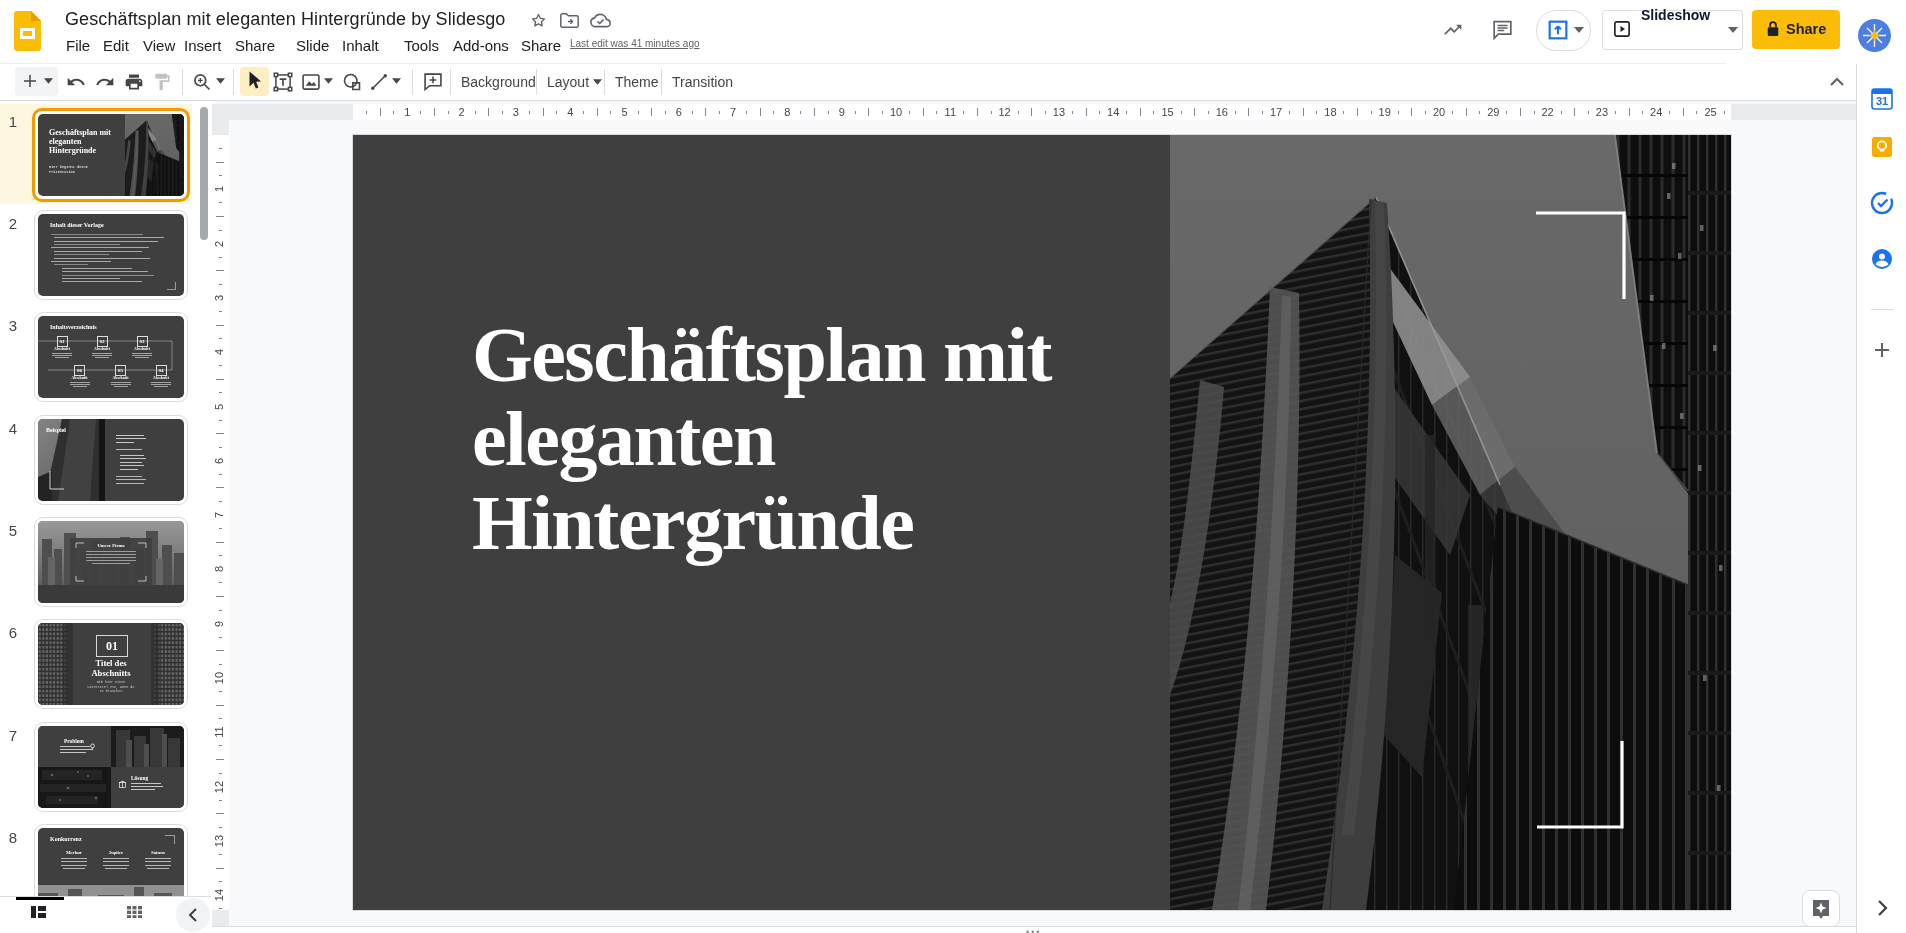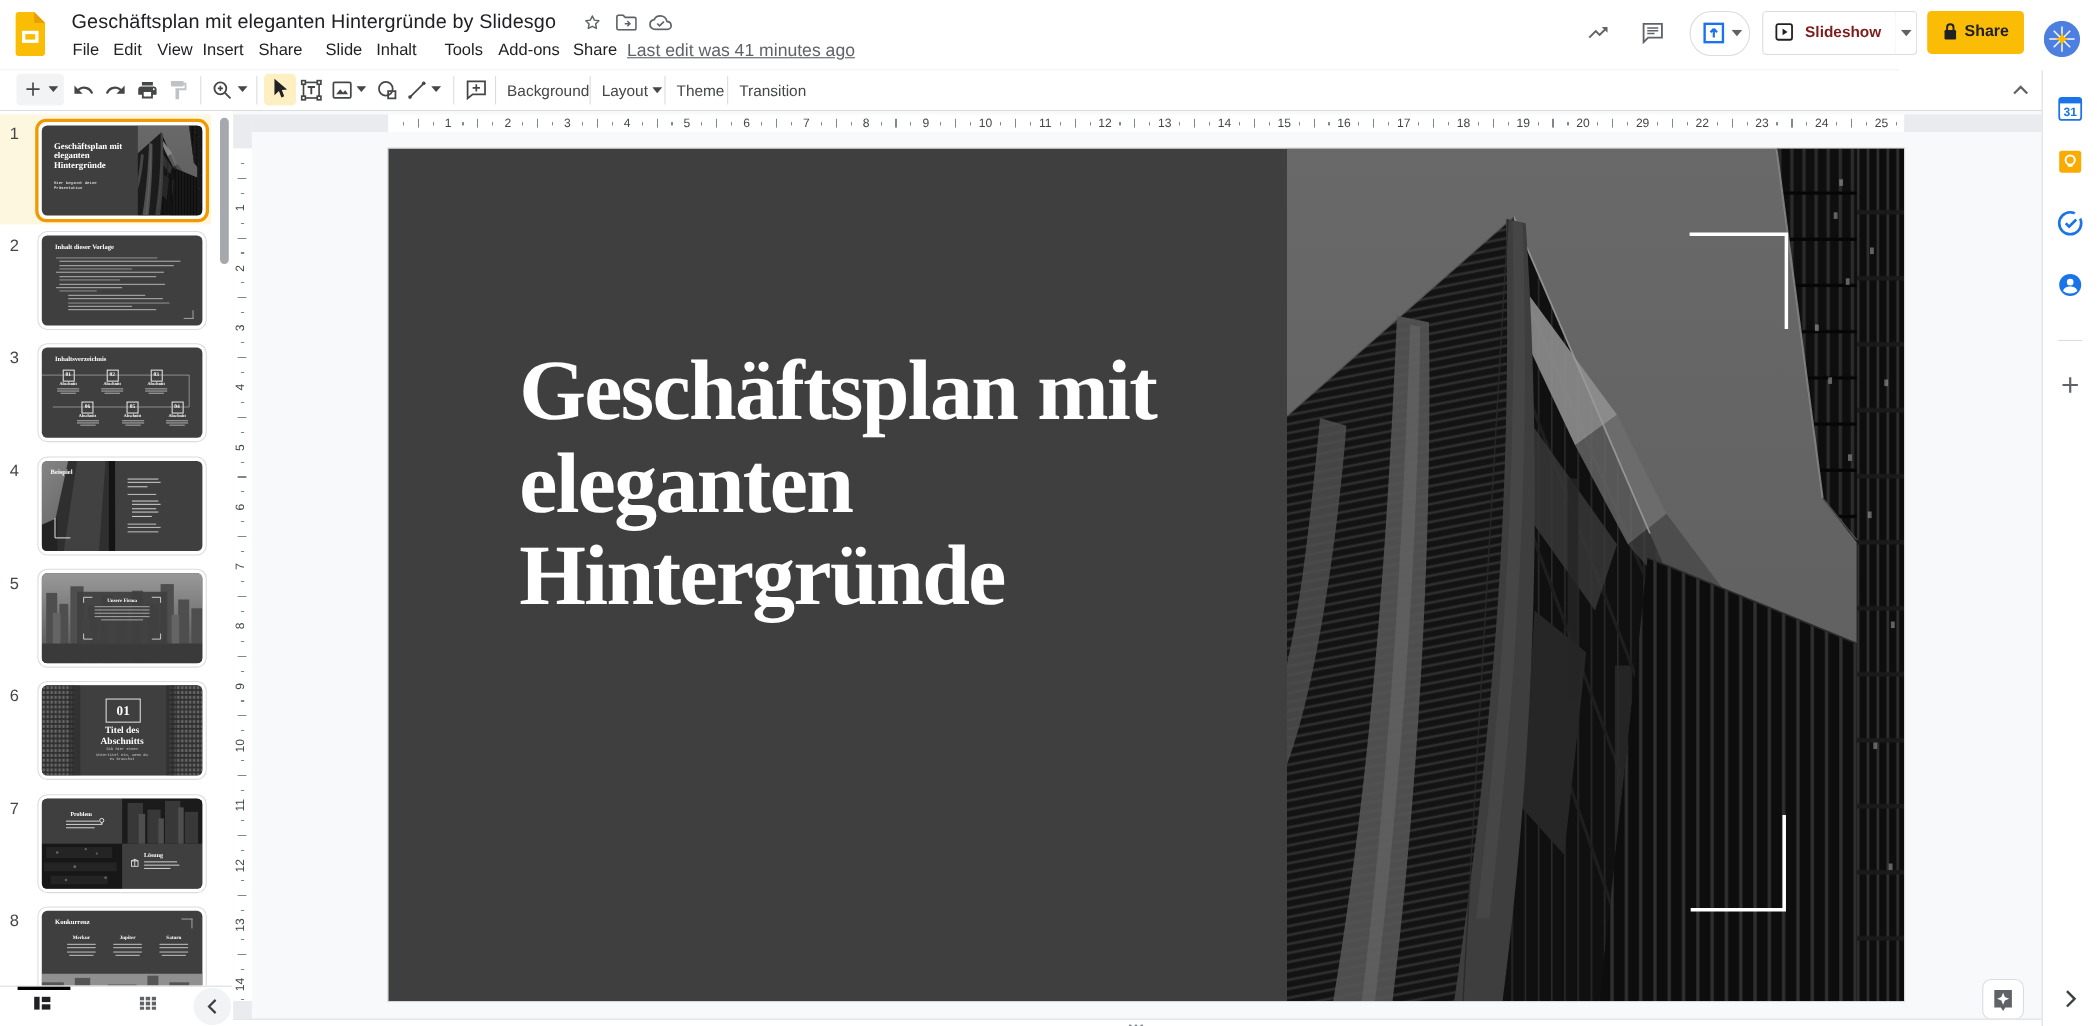--- a/index.html
+++ b/index.html
@@ -3,21 +3,21 @@
 <style>
 * { margin:0; padding:0; box-sizing:content-box; }
 html,body { width:1906px; height:933px; overflow:hidden; background:#fff;
   font-family:"Liberation Sans", sans-serif; -webkit-font-smoothing:antialiased; }
 .abs { position:absolute; }
 svg { display:block; }
 
 #header { position:absolute; left:0; top:0; width:1726px; height:63px; background:#fff; border-bottom:1px solid #eceef0; }
 #doctitle { position:absolute; left:65px; top:9px; font-size:18px; color:#202124; letter-spacing:.1px; }
 .menu { position:absolute; top:37px; font-size:15px; color:#202124; }
-#lastedit { position:absolute; left:570px; top:38px; font-size:16px; color:#5f6368; text-decoration:underline; }
+#lastedit { position:absolute; left:570px; top:38px; font-size:10px; color:#5f6368; text-decoration:underline; }
 
 #toolbar { position:absolute; left:0; top:64px; width:1906px; height:36px; background:#fff; border-bottom:1px solid #dadce0; }
 .tsep { position:absolute; top:5px; width:1px; height:26px; background:#dadce0; }
 .tbtn-txt { position:absolute; top:0px; height:36px; line-height:36px; font-size:14px; color:#444746; }
 
 #lpanel { position:absolute; left:0; top:101px; width:211px; height:832px; background:#fff; }
 #lthumbs { position:absolute; left:0; top:0; width:211px; height:795px; overflow:hidden; }
 #hlrow { position:absolute; left:0; top:2.5px; width:192px; height:100px; background:#fef7e0; }
 .thn { position:absolute; left:0; width:26px; text-align:center; font-size:15px; color:#444746; }
 .tb { position:absolute; left:34px; width:146px; height:82px; background:#fff; border:1px solid #dadce0; border-radius:9px; padding:3px; }
@@ -176,21 +176,21 @@
   <svg class="abs" style="left:1574px;top:27px" width="10" height="6" viewBox="0 0 10 6">
       <path d="M0 0 L5 6 L10 0 Z" fill="#5f6368"></path>
     </svg>
 
   <div class="abs" style="left:1602px;top:10px;width:120px;height:38px;border:1px solid #dadce0;border-radius:4px 0 0 4px;background:#fff"></div>
   <div class="abs" style="left:1723px;top:10px;width:19px;height:38px;border:1px solid #dadce0;border-left:none;border-radius:0 4px 4px 0;background:#fff"></div>
   <svg class="abs" style="left:1613px;top:20px" width="18" height="18" viewBox="0 0 24 24">
     <rect x="2.5" y="2.5" width="19" height="19" rx="2.5" fill="none" stroke="#202124" stroke-width="2.2"></rect>
     <path d="M10 8 L16 12 L10 16 Z" fill="#202124"></path>
   </svg>
-  <span class="abs" style="left:1641px;top:21px;font-size:14px;font-weight:bold;color:#7f1d1d">Slideshow</span>
+  <span class="abs" style="left:1641px;top:7px;font-size:14px;font-weight:bold;color:#0f172a">Slideshow</span>
   <svg class="abs" style="left:1728px;top:27px" width="10" height="6" viewBox="0 0 10 6">
       <path d="M0 0 L5 6 L10 0 Z" fill="#5f6368"></path>
     </svg>
 
   <div class="abs" style="left:1752px;top:10px;width:88px;height:39px;border-radius:4px;background:#fbbc05"></div>
   <svg class="abs" style="left:1766px;top:20px" width="14" height="18" viewBox="0 0 24 30">
     <rect x="3" y="12" width="18" height="15" rx="2" fill="#202124"></rect>
     <path d="M7 12 V8 C7 5 9 3 12 3 C15 3 17 5 17 8 V12" fill="none" stroke="#202124" stroke-width="3"></path>
   </svg>
   <span class="abs" style="left:1786px;top:21px;font-size:14.5px;font-weight:bold;color:#202124">Share</span>

